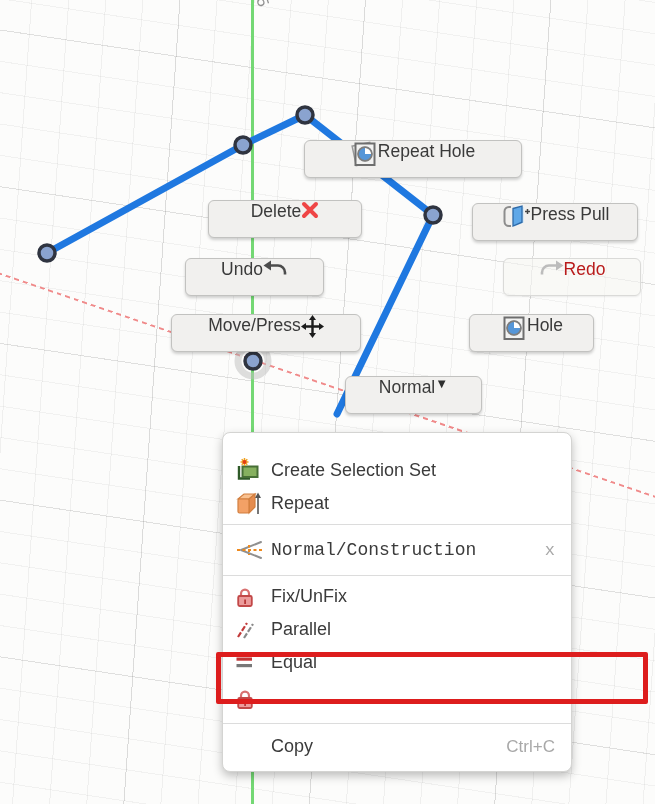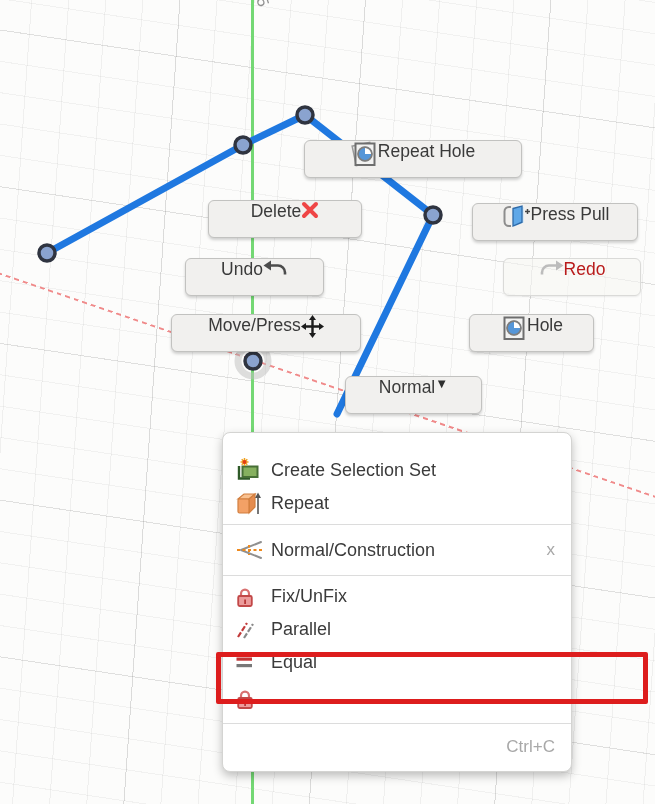--- a/index.html
+++ b/index.html
@@ -68,21 +68,21 @@
     padding:21px 0 6px 0;
   }
   .menu-row{
     display:flex; align-items:center; height:33px; padding:0 16px 0 12px;
     font-size:18px; color:#3b3b3b; cursor:default;
   }
   .menu-row .icon-cell{width:36px; display:flex; align-items:center; justify-content:flex-start; flex:none;}
   .menu-row .mi-label{flex:1;}
   .menu-row .mi-shortcut{margin-left:auto; color:#a8a8a8; font-size:17px;}
   .menu-sep{height:1px; background:#dcdcdc; margin:4px 0;}
-  .row-normal{height:42px;}
+  .row-normal{height:42px;font-family:Liberation Mono, monospace;}
   .row-move{height:40px;}
   .row-copy{height:37px;}
   
   #highlight-box{
     position:absolute; left:216px; top:652px; width:432px; height:52px; z-index:9;
     border:5px solid #dd1d1d; border-radius:2px; box-sizing:border-box; pointer-events:none;
   }
   svg{display:block;}
 </style>
 </head>
@@ -280,20 +280,21 @@
           <rect x="3.2" y="10" width="13.6" height="10" rx="1.5" fill="#ec9b9b" stroke="#c24848" stroke-width="1.8"></rect>
           <rect x="9.2" y="13.5" width="1.8" height="4.5" fill="#b83838"></rect>
         </svg>
       </span>
     </div>
 
     <div class="menu-sep"></div>
 
     <div class="menu-row row-copy">
       <span class="icon-cell"></span>
+      <span class="mi-label">Copy</span>
       <span class="mi-shortcut">Ctrl+C</span>
     </div>
 
   </div>
 
   <div id="highlight-box"></div>
 
 </div>
 
 </body></html>

